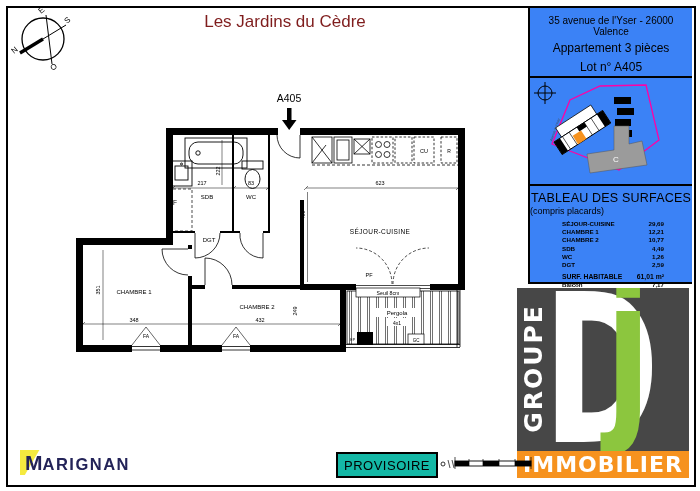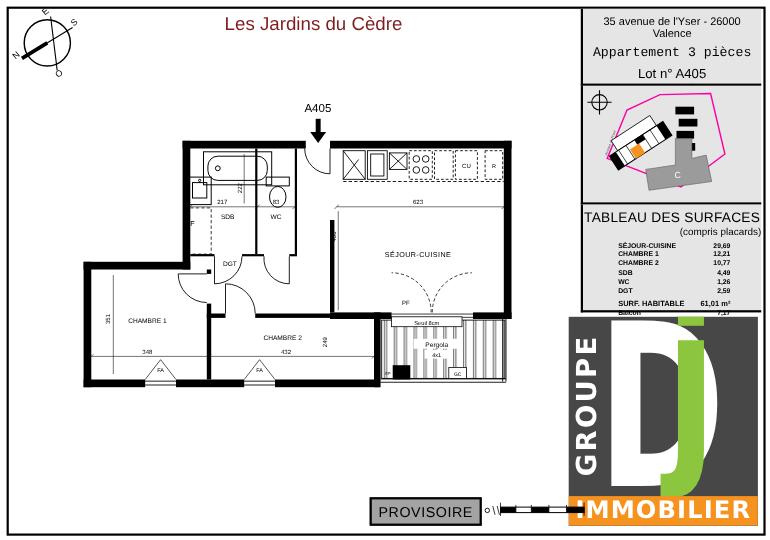--- a/index.html
+++ b/index.html
@@ -2,48 +2,48 @@
 <html><head>
 <meta charset="utf-8">
 <style>
   html,body{margin:0;padding:0;background:#e8e8e8;}
   #page{position:relative;width:700px;height:491px;background:#fff;font-family:"Liberation Sans",sans-serif;overflow:hidden;}
   .abs{position:absolute;}
   #outer-border{left:6px;top:6px;width:686px;height:477px;border:2px solid #000;}
   
   #plan-title{left:150px;top:12px;width:270px;text-align:center;font-size:17px;color:#7f1d1d;}
   
-  .rc-box{left:528px;width:164px;border-left:2px solid #000;border-bottom:2px solid #000;background:#e5e5e5;box-sizing:border-box;}
+  .rc-box{left:528px;width:164px;border-left:2px solid #000;border-bottom:2px solid #000;background:#3b82f6;box-sizing:border-box;}
   #info-box{top:8px;height:70px;text-align:center;}
   #info-address{font-size:10px;margin-top:7px;}
-  #info-type{font-size:12px;margin-top:4px;font-family:Liberation Mono, monospace;}
+  #info-type{font-size:12px;margin-top:4px;}
   #info-lot{font-size:12px;margin-top:5px;text-align:center;}
   #info-building{font-size:10px;font-weight:bold;margin-top:4px;}
   #info-building sup{font-size:7px;}
   #siteplan-box{top:78px;height:108px;}
   #table-box{top:186px;height:98px;}
   #table-title{font-size:12.5px;font-weight:normal;text-align:center;margin-top:5px;letter-spacing:.2px;}
-  #table-subtitle{font-size:9px;text-align:right;margin-top:1px;margin-left:31px;}
+  #table-subtitle{font-size:9px;text-align:left;margin-top:1px;}
   .t-row{display:flex;justify-content:space-between;padding:0 28px 0 32px;font-size:6.2px;font-weight:600;line-height:8.2px;}
   .t-row.total{font-size:6.8px;font-weight:bold;margin-top:3px;line-height:9px;}
   #table-rows{margin-top:4px;}
   
   #dj-logo{left:517px;top:288px;width:172px;height:190px;background:#474747;overflow:hidden;}
   #dj-groupe{position:absolute;left:0;top:0;width:32px;height:160px;display:flex;align-items:center;justify-content:center;}
   #dj-groupe span{transform:rotate(-90deg);transform-origin:center;font-size:25px;font-weight:bold;color:#fff;letter-spacing:2px;font-family:"DejaVu Sans",sans-serif;white-space:nowrap;}
   #dj-d{position:absolute;left:26px;top:-20px;font-size:165px;line-height:1;font-weight:bold;color:#fff;transform:scale(0.85,1.25);transform-origin:top left;font-family:"DejaVu Sans",sans-serif;}
   #dj-j{position:absolute;left:88px;top:-34px;font-size:150px;line-height:1;font-weight:bold;color:#8cc63e;transform:scale(0.9,1.25);transform-origin:top left;font-family:"DejaVu Sans",sans-serif;}
   #dj-immobilier{position:absolute;left:0;bottom:0;width:100%;height:27px;background:#f6921e;display:flex;align-items:center;justify-content:center;font-size:22px;font-weight:bold;color:#fff;letter-spacing:1px;font-family:"DejaVu Sans",sans-serif;}
   
   #marignan{left:20px;top:449px;width:140px;height:28px;}
   #marignan-flag{position:absolute;left:0;top:1px;width:22px;height:25px;background:#f5ea3f;clip-path:polygon(0 0,88% 0,22% 100%,0 100%);}
   #marignan-text{position:absolute;left:5px;top:2px;color:#232358;white-space:nowrap;}
   #marignan-text .ini{font-size:21px;font-weight:bold;}
   #marignan-text .rest{font-size:16.5px;font-weight:600;letter-spacing:1.5px;}
-  #provisoire{left:336px;top:452px;width:98px;height:22px;border:2px solid #000;background:#a3a3a3;display:flex;align-items:center;justify-content:center;font-size:13px;letter-spacing:.5px;}
+  #provisoire{left:336px;top:452px;width:98px;height:22px;border:2px solid #000;background:#14b8a6;display:flex;align-items:center;justify-content:center;font-size:13px;letter-spacing:.5px;}
 </style>
 </head>
 <body>
 
 <div id="page">
   <div class="abs" id="outer-border"></div>
 
   <svg class="abs" style="left:10px;top:8px" width="66" height="66" viewBox="0 0 66 66">
     <circle cx="33" cy="31" r="21" fill="none" stroke="#000" stroke-width="1.3"></circle>
     <line x1="10" y1="45" x2="56" y2="17" stroke="#000" stroke-width="1"></line>
@@ -279,20 +279,24 @@
 
   <div class="abs" id="dj-logo">
     <div id="dj-d">D</div>
     <div id="dj-j">j</div>
     <div id="dj-groupe">
         <span>GROUPE</span>
       </div>
     <div id="dj-immobilier">IMMOBILIER</div>
   </div>
 
+  <div class="abs" id="marignan">
+    <div id="marignan-flag"></div>
+    <div id="marignan-text"><span class="ini">M</span><span class="rest">ARIGNAN</span></div>
+  </div>
 
   <div class="abs" id="provisoire">PROVISOIRE</div>
 
   <svg class="abs" style="left:438px;top:450px" width="96" height="26" viewBox="0 0 96 26">
     <circle cx="5" cy="14" r="2" fill="none" stroke="#000" stroke-width="0.8"></circle>
     <path d="M10,10 L12,18 M14,10 L16,18" stroke="#000" stroke-width="0.7"></path>
     <rect x="17" y="11" width="76" height="5" fill="#fff" stroke="#000" stroke-width="0.9"></rect>
     <rect x="17" y="11" width="14" height="5" fill="#000"></rect>
     <rect x="45" y="11" width="16" height="5" fill="#000"></rect>
     <rect x="77" y="11" width="16" height="5" fill="#000"></rect>

